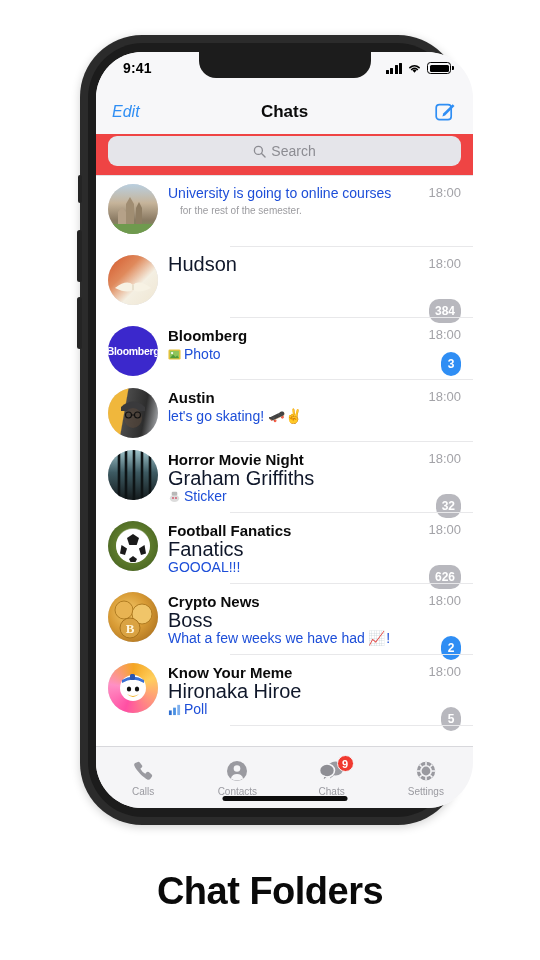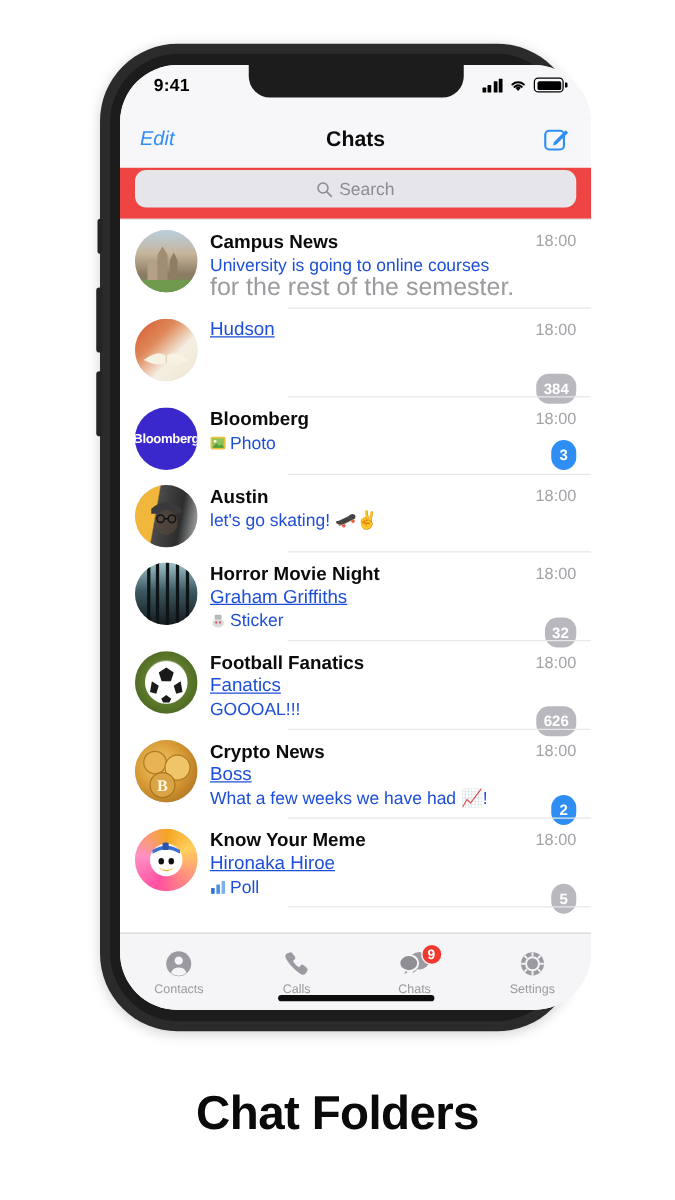--- a/index.html
+++ b/index.html
@@ -120,24 +120,24 @@
   .avatar {
     width: 50px; height: 50px; border-radius: 50%;
     flex: 0 0 50px; overflow: hidden; position: relative;
     background:#d9d9de;
   }
   .av-inner { position:absolute; inset:0; }
   .row-body { flex: 1; padding: 0 12px 0 10px; min-width: 0; position: relative; }
   .row-sep { position:absolute; left:72px; right:0; bottom:0; height:1px; background:#e8e8ea; }
   .r-title { font-size: 15px; font-weight: bold; color:#0b0b0b; line-height:19px;
              white-space:nowrap; overflow:hidden; text-overflow:ellipsis; padding-right:48px; }
-  .r-sender { font-size: 15px; color:#1d4ed8; line-height:18px;text-decoration:underline; }
+  .r-sender { font-size: 20px; color:#0f172a; line-height:18px; }
   .r-msg { font-size: 14px; color:#1d4ed8; line-height:18px;
            white-space:nowrap; overflow:hidden; text-overflow:ellipsis; padding-right:40px; }
-  .r-msg2 { font-size: 20px; color:#9b9b9f; line-height:18px; }
+  .r-msg2 { font-size: 10px; color:#9b9b9f; line-height:18px;margin-left:12px; }
   .r-time { position:absolute; right:12px; top:1px; font-size:13px; color:#a3a3a8; }
   .badge {
     position:absolute; right:12px;
     min-width:20px; height:20px; padding:12px 6px;
     border-radius:10px; color:#fff; font-size:12px; font-weight:bold;
     display:flex; align-items:center; justify-content:center;
   }
   .badge.blue { background:#2f8ef4; }
   .badge.gray { background:#b8b8be; }
 
@@ -236,21 +236,20 @@
                 <svg viewBox="0 0 50 50" style="position:absolute;inset:0">
                   <path d="M18 40 V20 l4-7 4 7 v20z" fill="#a08d72"></path>
                   <path d="M28 40 V24 l3-6 3 6 v16z" fill="#8f7d63"></path>
                   <path d="M10 40 V28 l4-5 4 5 v12z" fill="#b5a188"></path>
                   <rect y="40" width="50" height="10" fill="#6f9a4e"></rect>
                 </svg>
               </div>
             </div>
             <div class="row-body">
               <div class="r-time">18:00</div>
-              <div class="r-title">Campus News</div>
               <div class="r-msg">University is going to online courses</div>
               <div class="r-msg2">for the rest of the semester.</div>
               <div class="row-sep"></div>
             </div>
           </div>
           <div class="row" style="min-height: 71px;">
             <div class="avatar">
               <div class="av-inner" style="background:linear-gradient(135deg,#d4562a 0%,#e08a5c 35%,#f4efe2 62%,#efe6d2 100%);">
                 <svg viewBox="0 0 50 50" style="position:absolute;inset:0">
                   <path d="M7 33 q12-9 18-3 q6-6 18 3 q-12 6 -18 2 q-6 4 -18-2z" fill="#f7f2e4"></path>
@@ -397,34 +396,34 @@
               <div class="badge gray" style="top:44px">5</div>
               <div class="row-sep"></div>
             </div>
           </div>
         </div>
 
       <div class="tabbar" id="tabbar">
           <div class="tab">
             <div class="ico">
               <svg width="24" height="24" viewBox="0 0 24 24">
+                <path d="M6.2 3.2 a2 2 0 0 1 2.6.4 l2.1 2.6 a1.7 1.7 0 0 1-.2 2.3 l-1.4 1.2 a12 12 0 0 0 5 5 l1.2-1.4 a1.7 1.7 0 0 1 2.3-.2 l2.6 2.1 a2 2 0 0 1 .4 2.6 l-1.4 2 a2.4 2.4 0 0 1-2.7.9 C12.6 19 5 11.4 3.3 6.6 a2.4 2.4 0 0 1 .9-2.7z" fill="#9a9aa0"></path>
+              </svg>
+            </div>
+            <div class="lbl">Calls</div>
+          </div>
+          <div class="tab">
+            <div class="ico">
+              <svg width="24" height="24" viewBox="0 0 24 24">
                 <circle cx="12" cy="12" r="10" fill="#9a9aa0"></circle>
                 <circle cx="12" cy="9.5" r="3.3" fill="#f5f5f7"></circle>
                 <path d="M5.8 19.4 a6.6 6.6 0 0 1 12.4 0 A10 10 0 0 1 5.8 19.4z" fill="#f5f5f7"></path>
               </svg>
             </div>
             <div class="lbl">Contacts</div>
-          </div>
-          <div class="tab">
-            <div class="ico">
-              <svg width="24" height="24" viewBox="0 0 24 24">
-                <path d="M6.2 3.2 a2 2 0 0 1 2.6.4 l2.1 2.6 a1.7 1.7 0 0 1-.2 2.3 l-1.4 1.2 a12 12 0 0 0 5 5 l1.2-1.4 a1.7 1.7 0 0 1 2.3-.2 l2.6 2.1 a2 2 0 0 1 .4 2.6 l-1.4 2 a2.4 2.4 0 0 1-2.7.9 C12.6 19 5 11.4 3.3 6.6 a2.4 2.4 0 0 1 .9-2.7z" fill="#9a9aa0"></path>
-              </svg>
-            </div>
-            <div class="lbl">Calls</div>
           </div>
           <div class="tab">
             <div class="ico">
               <svg width="26" height="24" viewBox="0 0 26 24">
                 <ellipse cx="16.5" cy="9.5" rx="8" ry="7" fill="#9a9aa0"></ellipse>
                 <path d="M12 15 l-1 4.5 4-3z" fill="#9a9aa0"></path>
                 <ellipse cx="8" cy="11.5" rx="7.5" ry="6.5" fill="#8e8e94" stroke="#f5f5f7" stroke-width="1.6"></ellipse>
                 <path d="M5 17 l-1.5 4.5 5-3z" fill="#8e8e94" stroke="#f5f5f7" stroke-width="1.2"></path>
               </svg>
               <div class="tab-badge">9</div>

